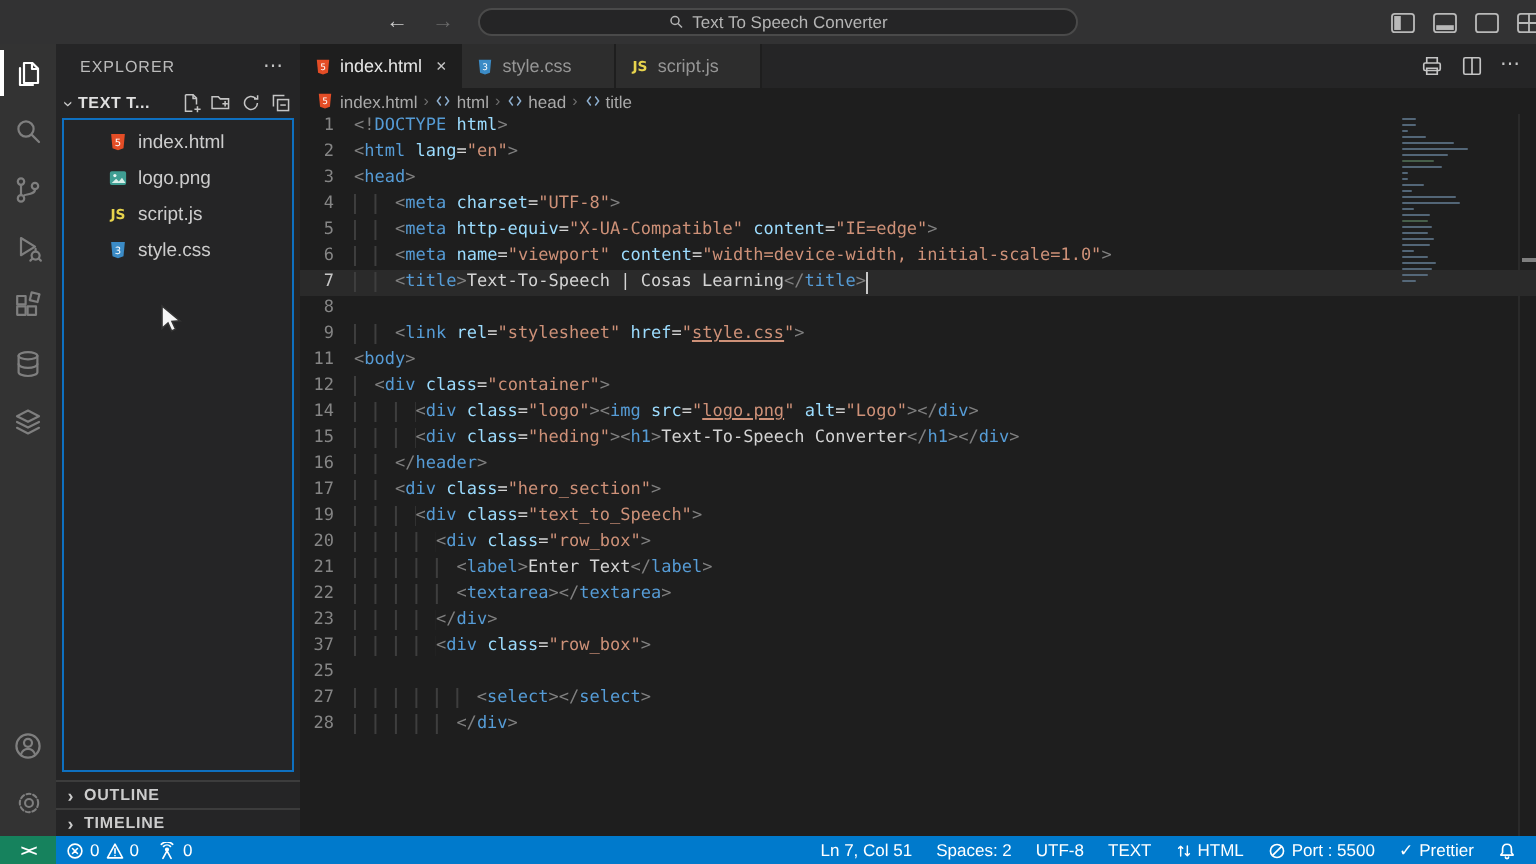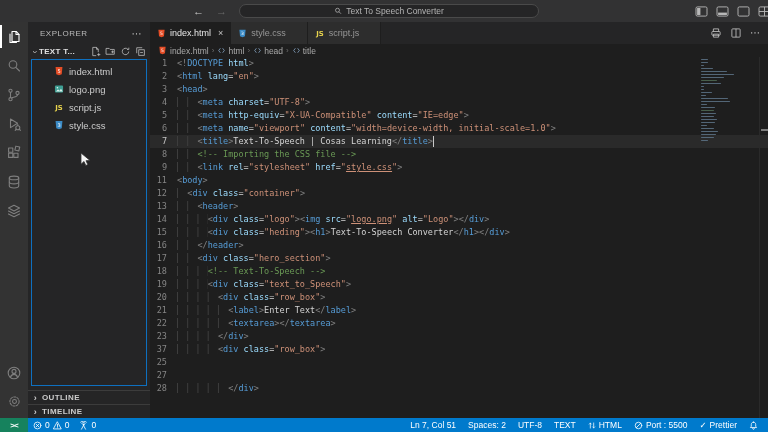--- a/index.html
+++ b/index.html
@@ -360,38 +360,36 @@
 
       <div class="codewrap">
         <div>
             <div class="line"><span class="ln">1</span><span class="codetxt"><span class="tk-p">&lt;!</span><span class="tk-t">DOCTYPE</span><span class="tk-x"> </span><span class="tk-a">html</span><span class="tk-p">&gt;</span></span></div>
             <div class="line"><span class="ln">2</span><span class="codetxt"><span class="tk-p">&lt;</span><span class="tk-t">html</span><span class="tk-x"> </span><span class="tk-a">lang</span><span class="tk-e">=</span><span class="tk-s">"en"</span><span class="tk-p">&gt;</span></span></div>
             <div class="line"><span class="ln">3</span><span class="codetxt"><span class="tk-p">&lt;</span><span class="tk-t">head</span><span class="tk-p">&gt;</span></span></div>
             <div class="line"><span class="ln">4</span><span class="codetxt"><span class="tk-i">    </span><span class="tk-p">&lt;</span><span class="tk-t">meta</span><span class="tk-x"> </span><span class="tk-a">charset</span><span class="tk-e">=</span><span class="tk-s">"UTF-8"</span><span class="tk-p">&gt;</span></span></div>
             <div class="line"><span class="ln">5</span><span class="codetxt"><span class="tk-i">    </span><span class="tk-p">&lt;</span><span class="tk-t">meta</span><span class="tk-x"> </span><span class="tk-a">http-equiv</span><span class="tk-e">=</span><span class="tk-s">"X-UA-Compatible"</span><span class="tk-x"> </span><span class="tk-a">content</span><span class="tk-e">=</span><span class="tk-s">"IE=edge"</span><span class="tk-p">&gt;</span></span></div>
             <div class="line"><span class="ln">6</span><span class="codetxt"><span class="tk-i">    </span><span class="tk-p">&lt;</span><span class="tk-t">meta</span><span class="tk-x"> </span><span class="tk-a">name</span><span class="tk-e">=</span><span class="tk-s">"viewport"</span><span class="tk-x"> </span><span class="tk-a">content</span><span class="tk-e">=</span><span class="tk-s">"width=device-width, initial-scale=1.0"</span><span class="tk-p">&gt;</span></span></div>
             <div class="line cur"><span class="ln">7</span><span class="codetxt"><span class="tk-i">    </span><span class="tk-p">&lt;</span><span class="tk-t">title</span><span class="tk-p">&gt;</span><span class="tk-x">Text-To-Speech | Cosas Learning</span><span class="tk-p">&lt;/</span><span class="tk-t">title</span><span class="tk-p">&gt;</span><span class="caret" style="left: 50ch;"></span></span></div>
-            <div class="line"><span class="ln">8</span><span class="codetxt"><span class="tk-i">    </span><span class="tk-c">&lt;!-- Importing the CSS file --&gt;</span></span></div>
+            <div class="line"><span class="ln">8</span></div>
             <div class="line"><span class="ln">9</span><span class="codetxt"><span class="tk-i">    </span><span class="tk-p">&lt;</span><span class="tk-t">link</span><span class="tk-x"> </span><span class="tk-a">rel</span><span class="tk-e">=</span><span class="tk-s">"stylesheet"</span><span class="tk-x"> </span><span class="tk-a">href</span><span class="tk-e">=</span><span class="tk-s">"</span><span class="tk-u">style.css</span><span class="tk-s">"</span><span class="tk-p">&gt;</span></span></div>
             <div class="line"><span class="ln">11</span><span class="codetxt"><span class="tk-p">&lt;</span><span class="tk-t">body</span><span class="tk-p">&gt;</span></span></div>
             <div class="line"><span class="ln">12</span><span class="codetxt"><span class="tk-i">  </span><span class="tk-p">&lt;</span><span class="tk-t">div</span><span class="tk-x"> </span><span class="tk-a">class</span><span class="tk-e">=</span><span class="tk-s">"container"</span><span class="tk-p">&gt;</span></span></div>
-            <div class="line"><span class="ln">13</span><span class="codetxt"><span class="tk-i">    </span><span class="tk-p">&lt;</span><span class="tk-t">header</span><span class="tk-p">&gt;</span></span></div>
             <div class="line"><span class="ln">14</span><span class="codetxt"><span class="tk-i">      </span><span class="tk-p">&lt;</span><span class="tk-t">div</span><span class="tk-x"> </span><span class="tk-a">class</span><span class="tk-e">=</span><span class="tk-s">"logo"</span><span class="tk-p">&gt;&lt;</span><span class="tk-t">img</span><span class="tk-x"> </span><span class="tk-a">src</span><span class="tk-e">=</span><span class="tk-s">"</span><span class="tk-u">logo.png</span><span class="tk-s">"</span><span class="tk-x"> </span><span class="tk-a">alt</span><span class="tk-e">=</span><span class="tk-s">"Logo"</span><span class="tk-p">&gt;&lt;/</span><span class="tk-t">div</span><span class="tk-p">&gt;</span></span></div>
             <div class="line"><span class="ln">15</span><span class="codetxt"><span class="tk-i">      </span><span class="tk-p">&lt;</span><span class="tk-t">div</span><span class="tk-x"> </span><span class="tk-a">class</span><span class="tk-e">=</span><span class="tk-s">"heding"</span><span class="tk-p">&gt;&lt;</span><span class="tk-t">h1</span><span class="tk-p">&gt;</span><span class="tk-x">Text-To-Speech Converter</span><span class="tk-p">&lt;/</span><span class="tk-t">h1</span><span class="tk-p">&gt;&lt;/</span><span class="tk-t">div</span><span class="tk-p">&gt;</span></span></div>
             <div class="line"><span class="ln">16</span><span class="codetxt"><span class="tk-i">    </span><span class="tk-p">&lt;/</span><span class="tk-t">header</span><span class="tk-p">&gt;</span></span></div>
             <div class="line"><span class="ln">17</span><span class="codetxt"><span class="tk-i">    </span><span class="tk-p">&lt;</span><span class="tk-t">div</span><span class="tk-x"> </span><span class="tk-a">class</span><span class="tk-e">=</span><span class="tk-s">"hero_section"</span><span class="tk-p">&gt;</span></span></div>
-            <div class="line"><span class="ln">18</span><span class="codetxt"><span class="tk-i">      </span><span class="tk-c">&lt;!-- Text-To-Speech --&gt;</span></span></div>
             <div class="line"><span class="ln">19</span><span class="codetxt"><span class="tk-i">      </span><span class="tk-p">&lt;</span><span class="tk-t">div</span><span class="tk-x"> </span><span class="tk-a">class</span><span class="tk-e">=</span><span class="tk-s">"text_to_Speech"</span><span class="tk-p">&gt;</span></span></div>
             <div class="line"><span class="ln">20</span><span class="codetxt"><span class="tk-i">        </span><span class="tk-p">&lt;</span><span class="tk-t">div</span><span class="tk-x"> </span><span class="tk-a">class</span><span class="tk-e">=</span><span class="tk-s">"row_box"</span><span class="tk-p">&gt;</span></span></div>
             <div class="line"><span class="ln">21</span><span class="codetxt"><span class="tk-i">          </span><span class="tk-p">&lt;</span><span class="tk-t">label</span><span class="tk-p">&gt;</span><span class="tk-x">Enter Text</span><span class="tk-p">&lt;/</span><span class="tk-t">label</span><span class="tk-p">&gt;</span></span></div>
             <div class="line"><span class="ln">22</span><span class="codetxt"><span class="tk-i">          </span><span class="tk-p">&lt;</span><span class="tk-t">textarea</span><span class="tk-p">&gt;&lt;/</span><span class="tk-t">textarea</span><span class="tk-p">&gt;</span></span></div>
             <div class="line"><span class="ln">23</span><span class="codetxt"><span class="tk-i">        </span><span class="tk-p">&lt;/</span><span class="tk-t">div</span><span class="tk-p">&gt;</span></span></div>
             <div class="line"><span class="ln">37</span><span class="codetxt"><span class="tk-i">        </span><span class="tk-p">&lt;</span><span class="tk-t">div</span><span class="tk-x"> </span><span class="tk-a">class</span><span class="tk-e">=</span><span class="tk-s">"row_box"</span><span class="tk-p">&gt;</span></span></div>
             <div class="line"><span class="ln">25</span></div>
-            <div class="line"><span class="ln">27</span></div>
+            <div class="line"><span class="ln">27</span><span class="codetxt"><span class="tk-i">            </span><span class="tk-p">&lt;</span><span class="tk-t">select</span><span class="tk-p">&gt;&lt;/</span><span class="tk-t">select</span><span class="tk-p">&gt;</span></span></div>
             <div class="line"><span class="ln">28</span><span class="codetxt"><span class="tk-i">          </span><span class="tk-p">&lt;/</span><span class="tk-t">div</span><span class="tk-p">&gt;</span></span></div>
           </div>
         <div class="minimap">
             <div class="mm-line" style="width: 7px; background: rgb(93, 115, 135);"></div>
             <div class="mm-line" style="width: 7px; background: rgb(93, 115, 135);"></div>
             <div class="mm-line" style="width: 3px; background: rgb(93, 115, 135);"></div>
             <div class="mm-line" style="width: 12px; background: rgb(93, 115, 135);"></div>
             <div class="mm-line" style="width: 26px; background: rgb(93, 115, 135);"></div>
             <div class="mm-line" style="width: 33px; background: rgb(93, 115, 135);"></div>
             <div class="mm-line" style="width: 23px; background: rgb(93, 115, 135);"></div>

